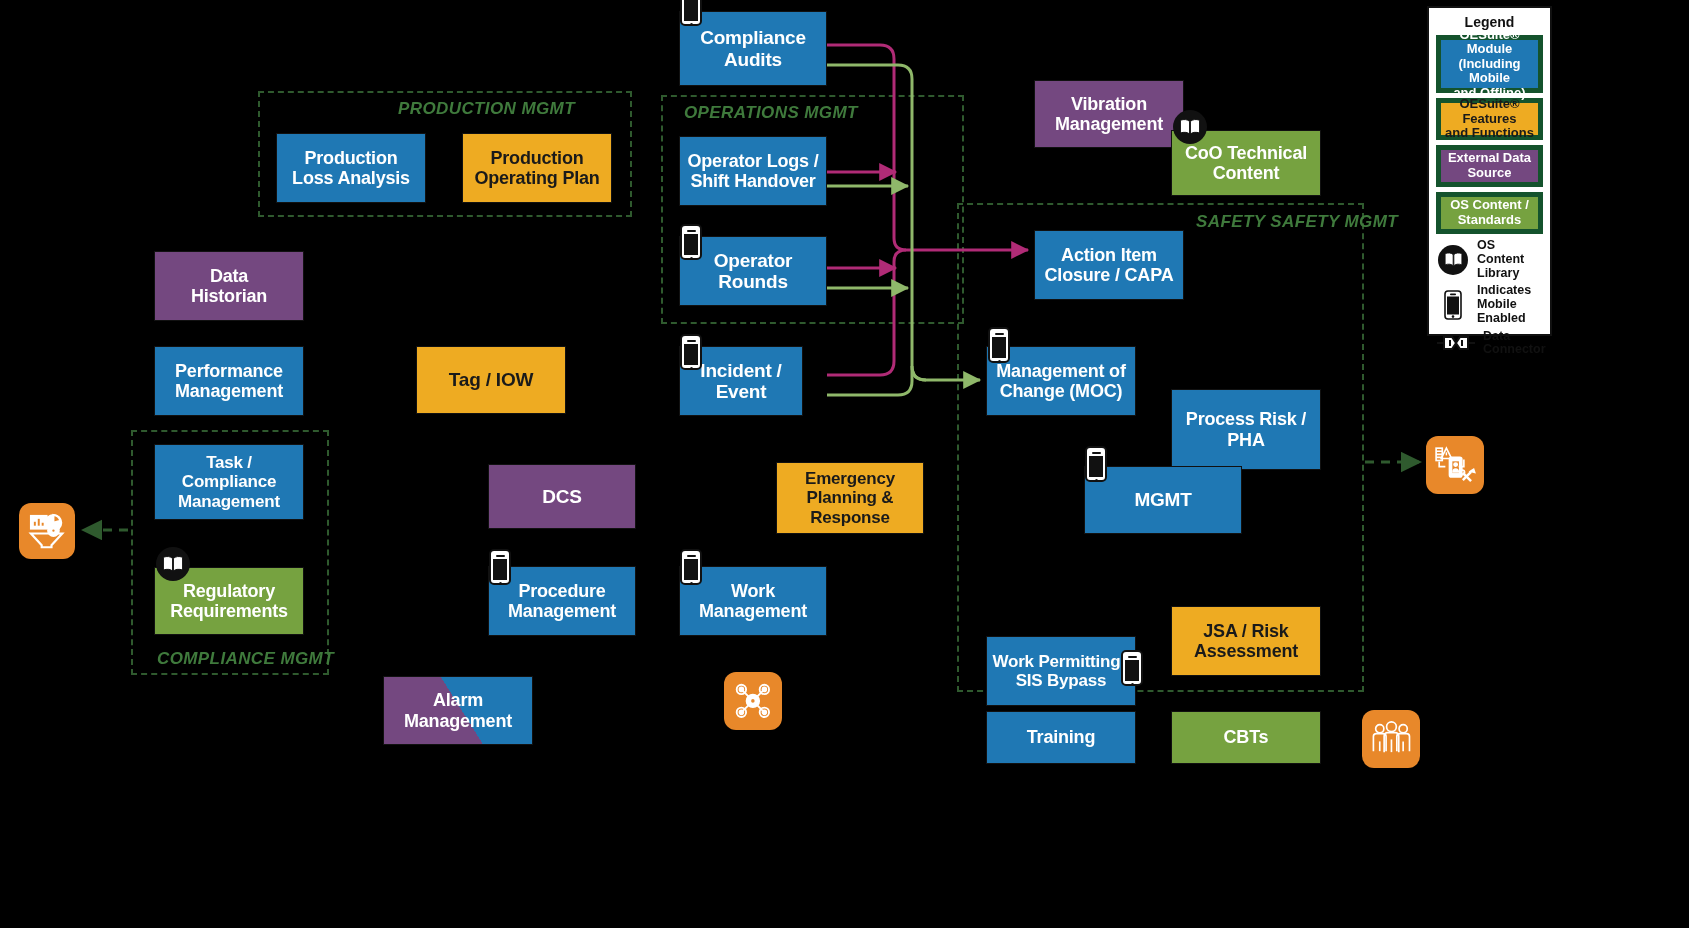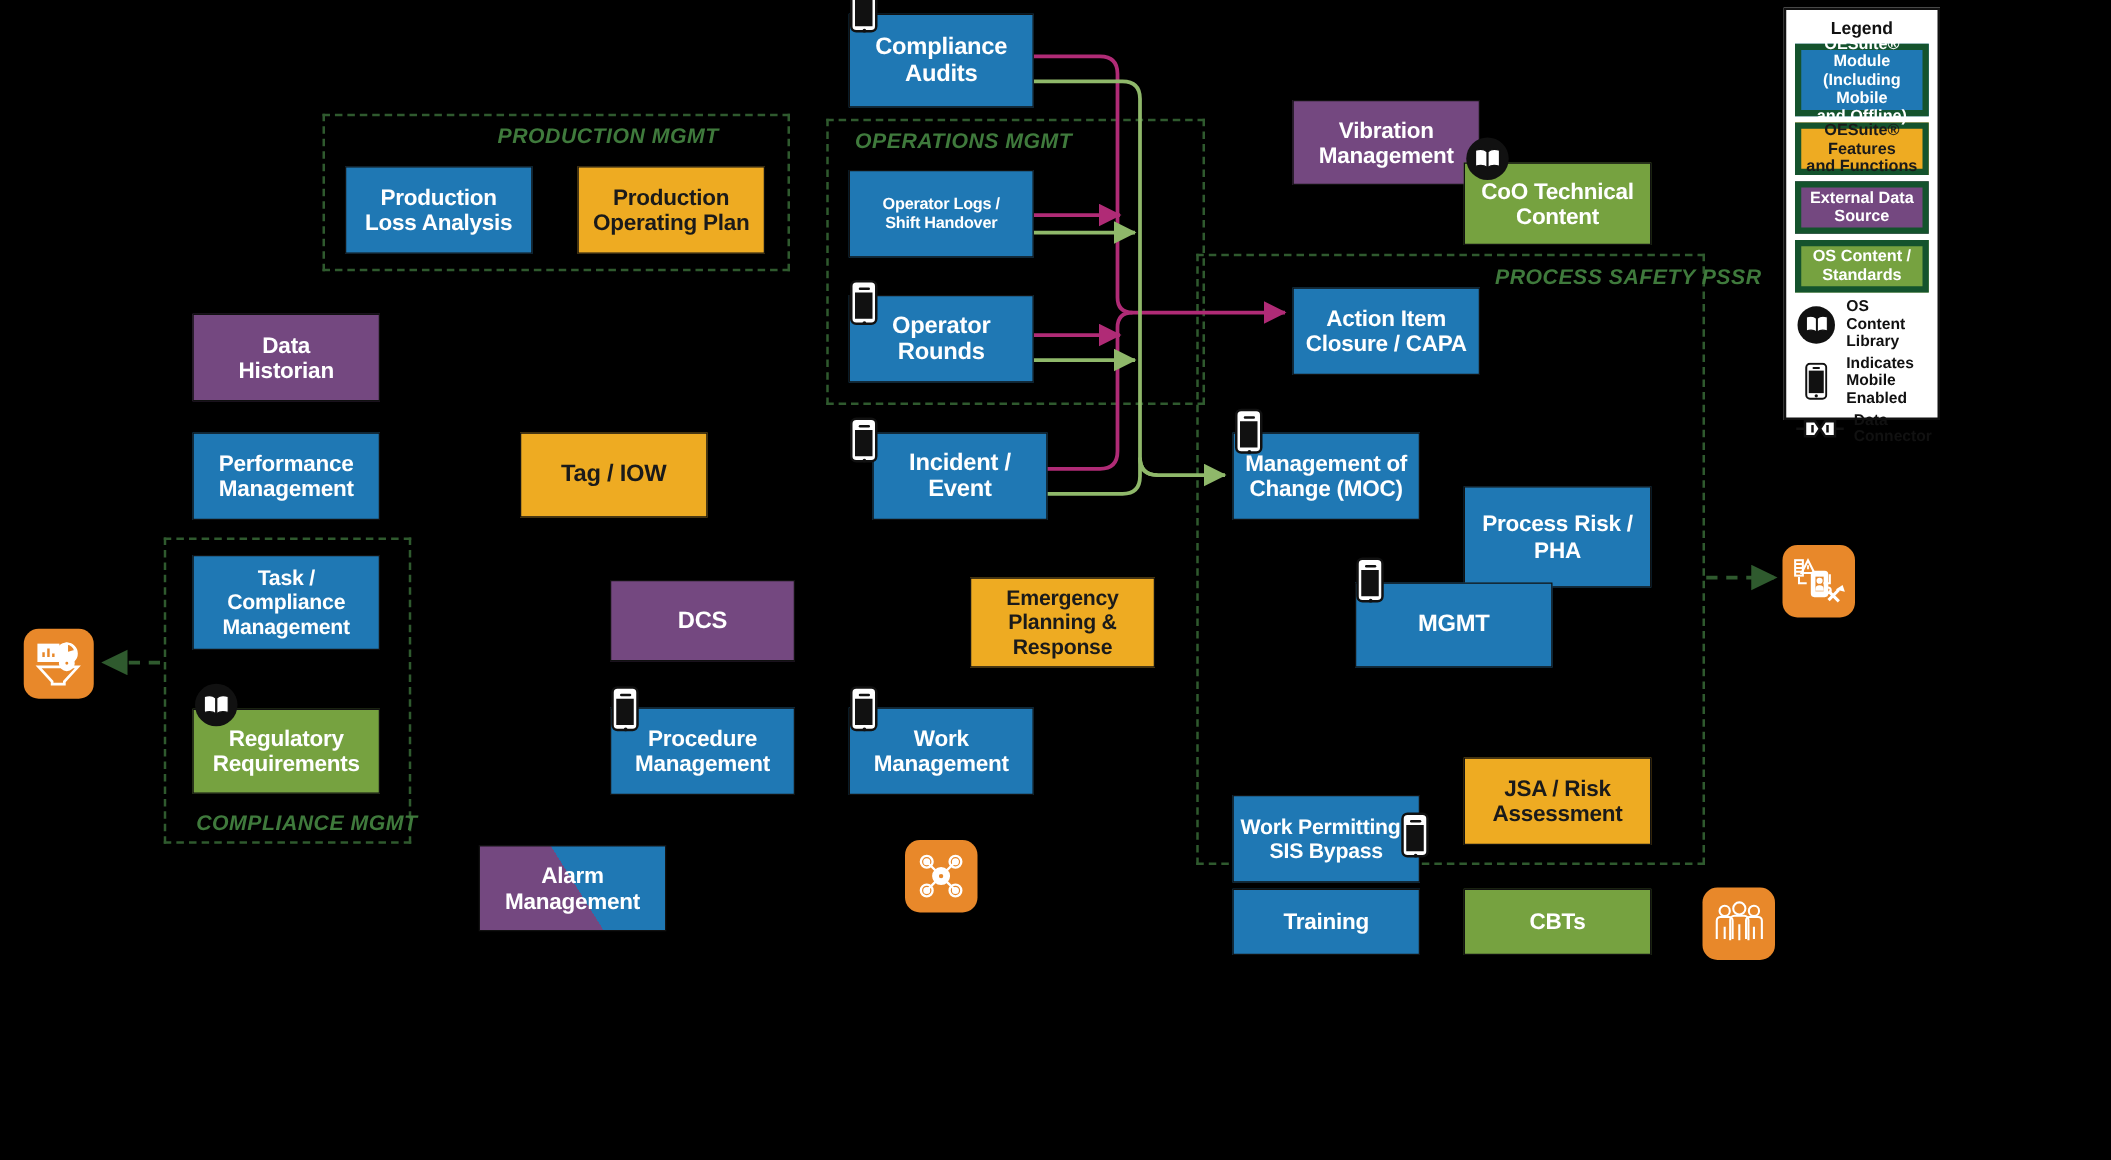--- a/index.html
+++ b/index.html
@@ -168,37 +168,37 @@
   </svg>
 
   <div id="groups-layer">
       <div class="group" style="left: 258px; top: 91px; width: 374px; height: 126px;"></div>
       <div class="group-label" style="left: 398px; top: 99px;">PRODUCTION MGMT</div>
       <div class="group" style="left: 661px; top: 95px; width: 303px; height: 229px;"></div>
       <div class="group-label" style="left: 684px; top: 103px;">OPERATIONS MGMT</div>
       <div class="group" style="left: 131px; top: 430px; width: 198px; height: 245px;"></div>
       <div class="group-label" style="left: 157px; top: 649px;">COMPLIANCE MGMT</div>
       <div class="group" style="left: 957px; top: 203px; width: 407px; height: 489px;"></div>
-      <div class="group-label" style="left: 1196px; top: 212px;">PROCESS SAFETY PSSR</div>
+      <div class="group-label" style="left: 1196px; top: 212px;">SAFETY SAFETY MGMT</div>
     </div>
 
   <div id="nodes-layer">
       <div class="node blue" style="left: 679px; top: 11px; width: 148px; height: 75px; font-size: 19px;">
         <span>Compliance<br>Audits</span>
       </div>
       <div class="phone" style="left: 680px; top: -10px;">
         <span class="scr"></span>
       </div>
       <div class="node blue" style="left: 276px; top: 133px; width: 150px; height: 70px; font-size: 18px;">
         <span>Production<br>Loss Analysis</span>
       </div>
       <div class="node amber" style="left: 462px; top: 133px; width: 150px; height: 70px; font-size: 18px;">
         <span>Production<br>Operating Plan</span>
       </div>
-      <div class="node blue" style="left: 679px; top: 136px; width: 148px; height: 70px; font-size: 13px;">
+      <div class="node blue" style="left: 679px; top: 136px; width: 148px; height: 70px; font-size: 18px;">
         <span>Operator Logs /<br>Shift Handover</span>
       </div>
       <div class="node blue" style="left: 679px; top: 236px; width: 148px; height: 70px; font-size: 19px;">
         <span>Operator<br>Rounds</span>
       </div>
       <div class="phone" style="left: 680px; top: 224px;">
         <span class="scr"></span>
       </div>
       <div class="node purple" style="left: 1034px; top: 32px; width: 150px; height: 68px; font-size: 18px; margin-top: 48px;">
         <span>Vibration<br>Management</span>
@@ -220,21 +220,21 @@
       </div>
       <div class="node blue" style="left: 1034px; top: 230px; width: 150px; height: 70px; font-size: 18px;">
         <span>Action Item<br>Closure / CAPA</span>
       </div>
       <div class="node blue" style="left: 1171px; top: 346px; width: 150px; height: 81px; font-size: 18px; margin-top: 43px;">
         <span>Process Risk /<br>PHA</span>
       </div>
       <div class="node amber" style="left: 416px; top: 346px; width: 150px; height: 68px; font-size: 19px;">
         <span>Tag / IOW</span>
       </div>
-      <div class="node blue" style="left: 679px; top: 346px; width: 140px; height: 70px; font-size: 19px; margin-left: 19px;">
+      <div class="node blue" style="left: 679px; top: 346px; width: 124px; height: 70px; font-size: 19px;">
         <span>Incident /<br>Event</span>
       </div>
       <div class="phone" style="left: 680px; top: 334px;">
         <span class="scr"></span>
       </div>
       <div class="node blue" style="left: 986px; top: 346px; width: 150px; height: 70px; font-size: 18px;">
         <span>Management of<br>Change (MOC)</span>
       </div>
       <div class="phone" style="left: 988px; top: 327px;">
         <span class="scr"></span>

